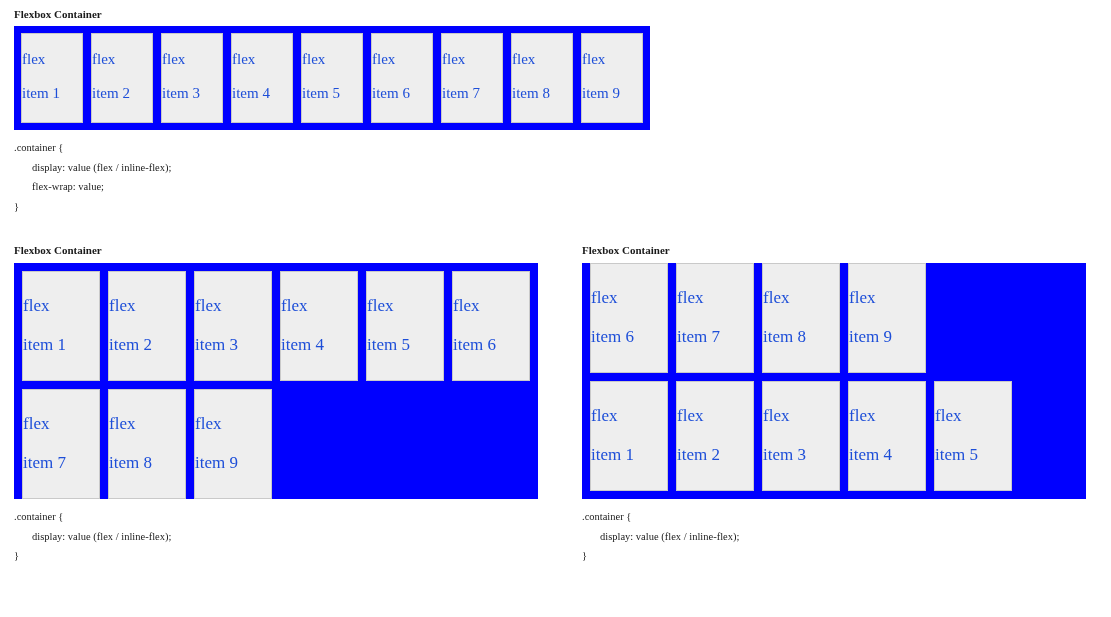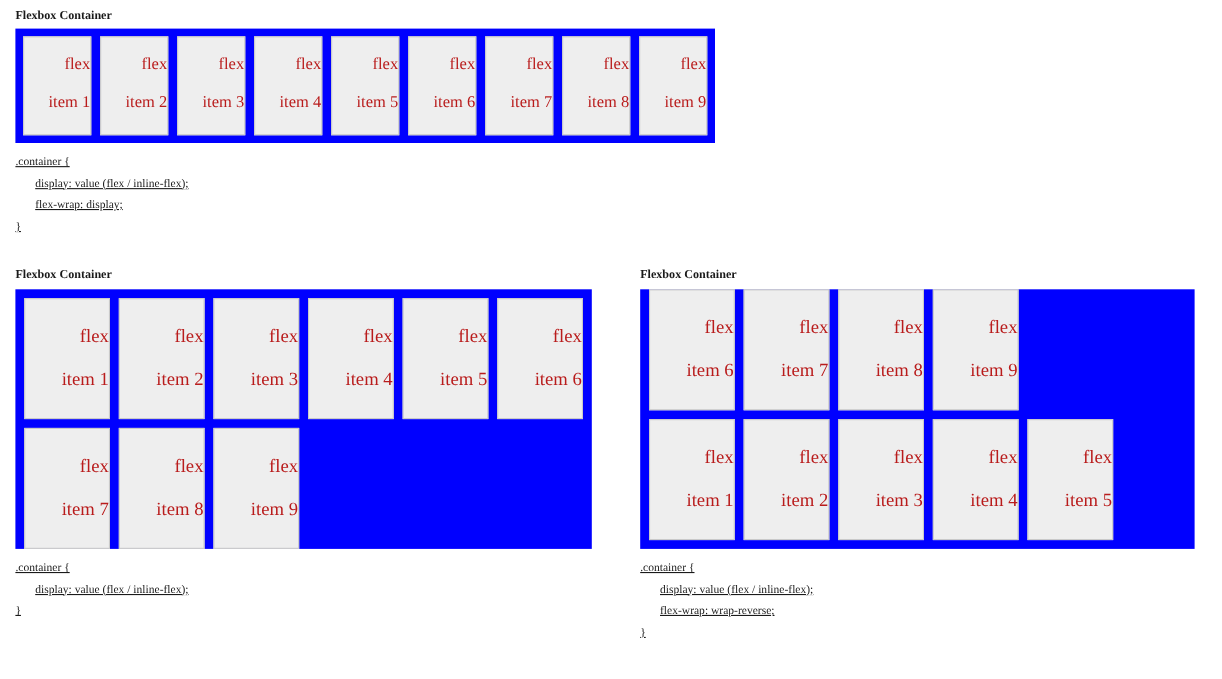--- a/index.html
+++ b/index.html
@@ -37,24 +37,24 @@
 
   .flex-container.nowrap { flex-wrap: nowrap; }
   .flex-container.wrap   { flex-wrap: wrap; }
   .flex-container.wrapreverse { flex-wrap: wrap-reverse; }
 
   .flex-item {
     background: #eeeeee;
     border: 1px solid #c9c9c9;
     display: flex;
     flex-direction: column;
-    align-items: flex-end;
+    align-items: flex-start;
     justify-content: space-around;
     font-family: "Liberation Serif", "DejaVu Serif", serif;
-    color: #b91c1c;
+    color: #1d4ed8;
     flex: 0 0 auto;
   }
   .flex-item .line {
     white-space: nowrap;
     text-align: center;
   }
 
   
   #section-nowrap { left: 14px; top: 8px; }
   #section-nowrap .flex-container {
@@ -103,21 +103,20 @@
     padding: 14px 0 16px;
   }
 
   
   .code-block {
     font-family: "Liberation Serif", "DejaVu Serif", serif;
     font-size: 10.5px;
     line-height: 19.5px;
     color: #1a1a1a;
     margin-top: 8px;
-    text-decoration: underline;
   }
   .code-line { white-space: pre; }
   .code-line.indent { padding-left: 18px; }
 </style>
 </head>
 <body>
 
 <div class="section" id="section-nowrap">
 
   <div class="section-title">Flexbox Container</div>
@@ -157,21 +156,21 @@
     </div>
     <div class="flex-item">
       <span class="line">flex</span>
       <span class="line">item 9</span>
     </div>
   </div>
 
   <div class="code-block">
     <div class="code-line">.container {</div>
     <div class="code-line indent">display: value (flex / inline-flex);</div>
-    <div class="code-line indent">flex-wrap: display;</div>
+    <div class="code-line indent">flex-wrap: value;</div>
     <div class="code-line">}</div>
   </div>
 </div>
 
 <div class="section" id="section-wrap">
 
   <div class="section-title">Flexbox Container</div>
 
   <div class="flex-container wrap">
     <div class="flex-item">
@@ -258,16 +257,15 @@
     </div>
     <div class="flex-item">
       <span class="line">flex</span>
       <span class="line">item 9</span>
     </div>
   </div>
 
   <div class="code-block">
     <div class="code-line">.container {</div>
     <div class="code-line indent">display: value (flex / inline-flex);</div>
-    <div class="code-line indent">flex-wrap: wrap-reverse;</div>
     <div class="code-line">}</div>
   </div>
 </div>
 
 </body></html>

